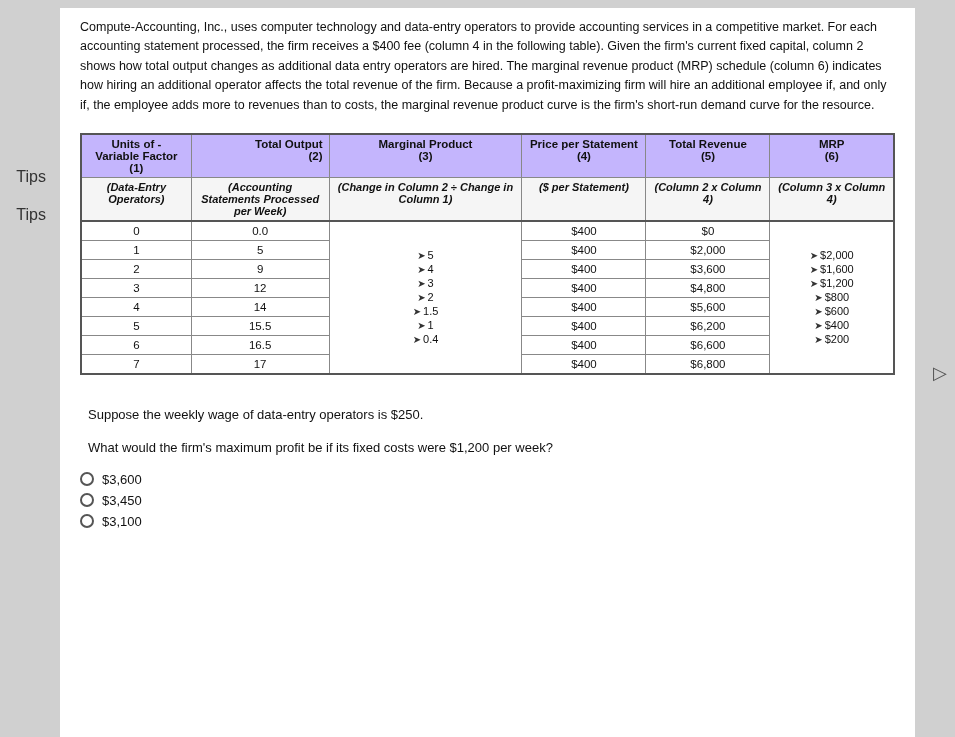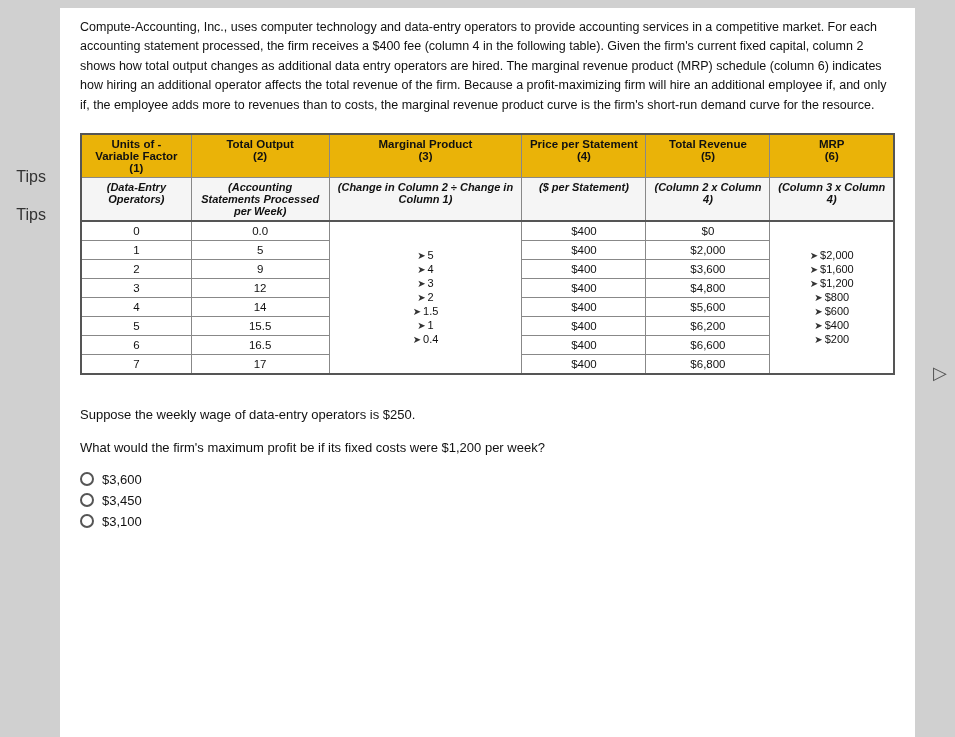--- a/index.html
+++ b/index.html
@@ -52,55 +52,56 @@
       font-size: 11.5px;
       margin-bottom: 20px;
       border: 2px solid #555;
     }
     .data-table th, .data-table td {
       border: 1px solid #888;
       padding: 3px 6px;
       vertical-align: top;
     }
     .data-table thead tr {
-      background: #eab308;
+      background: #c4b5fd;
     }
     .data-table .header-top th {
       font-weight: bold;
       border-bottom: 1px solid #888;
     }
     .data-table .header-sub th {
       font-style: italic;
       font-size: 11px;
       background: #f5f5f5;
       border-bottom: 2px solid #555;
       margin-top: 42px;
     }
     .data-table tbody tr td {
       text-align: center;
       background: #fff;
     }
     .data-table tbody tr td:first-child {
       text-align: center;
     }
     .col-units { width: 80px; }
-    .col-output { width: 100px; }
+    .col-output { width: 100px; text-align: right; }
     .col-marginal { width: 140px; }
     .col-price { width: 90px; }
     .col-revenue { width: 90px; }
     .col-mrp { width: 90px; }
 
     
     .questions-section {
       padding: 10px 0;
     }
     .question-text {
       font-size: 13px;
       margin-bottom: 14px;
       line-height: 1.5;
+      margin-left: 8px;
     }
     .inline-input {
       display: inline-block;
       width: 60px;
       height: 22px;
       border: 1px solid #888;
       background: #fff;
       vertical-align: middle;
       margin: 0 6px;
     }

